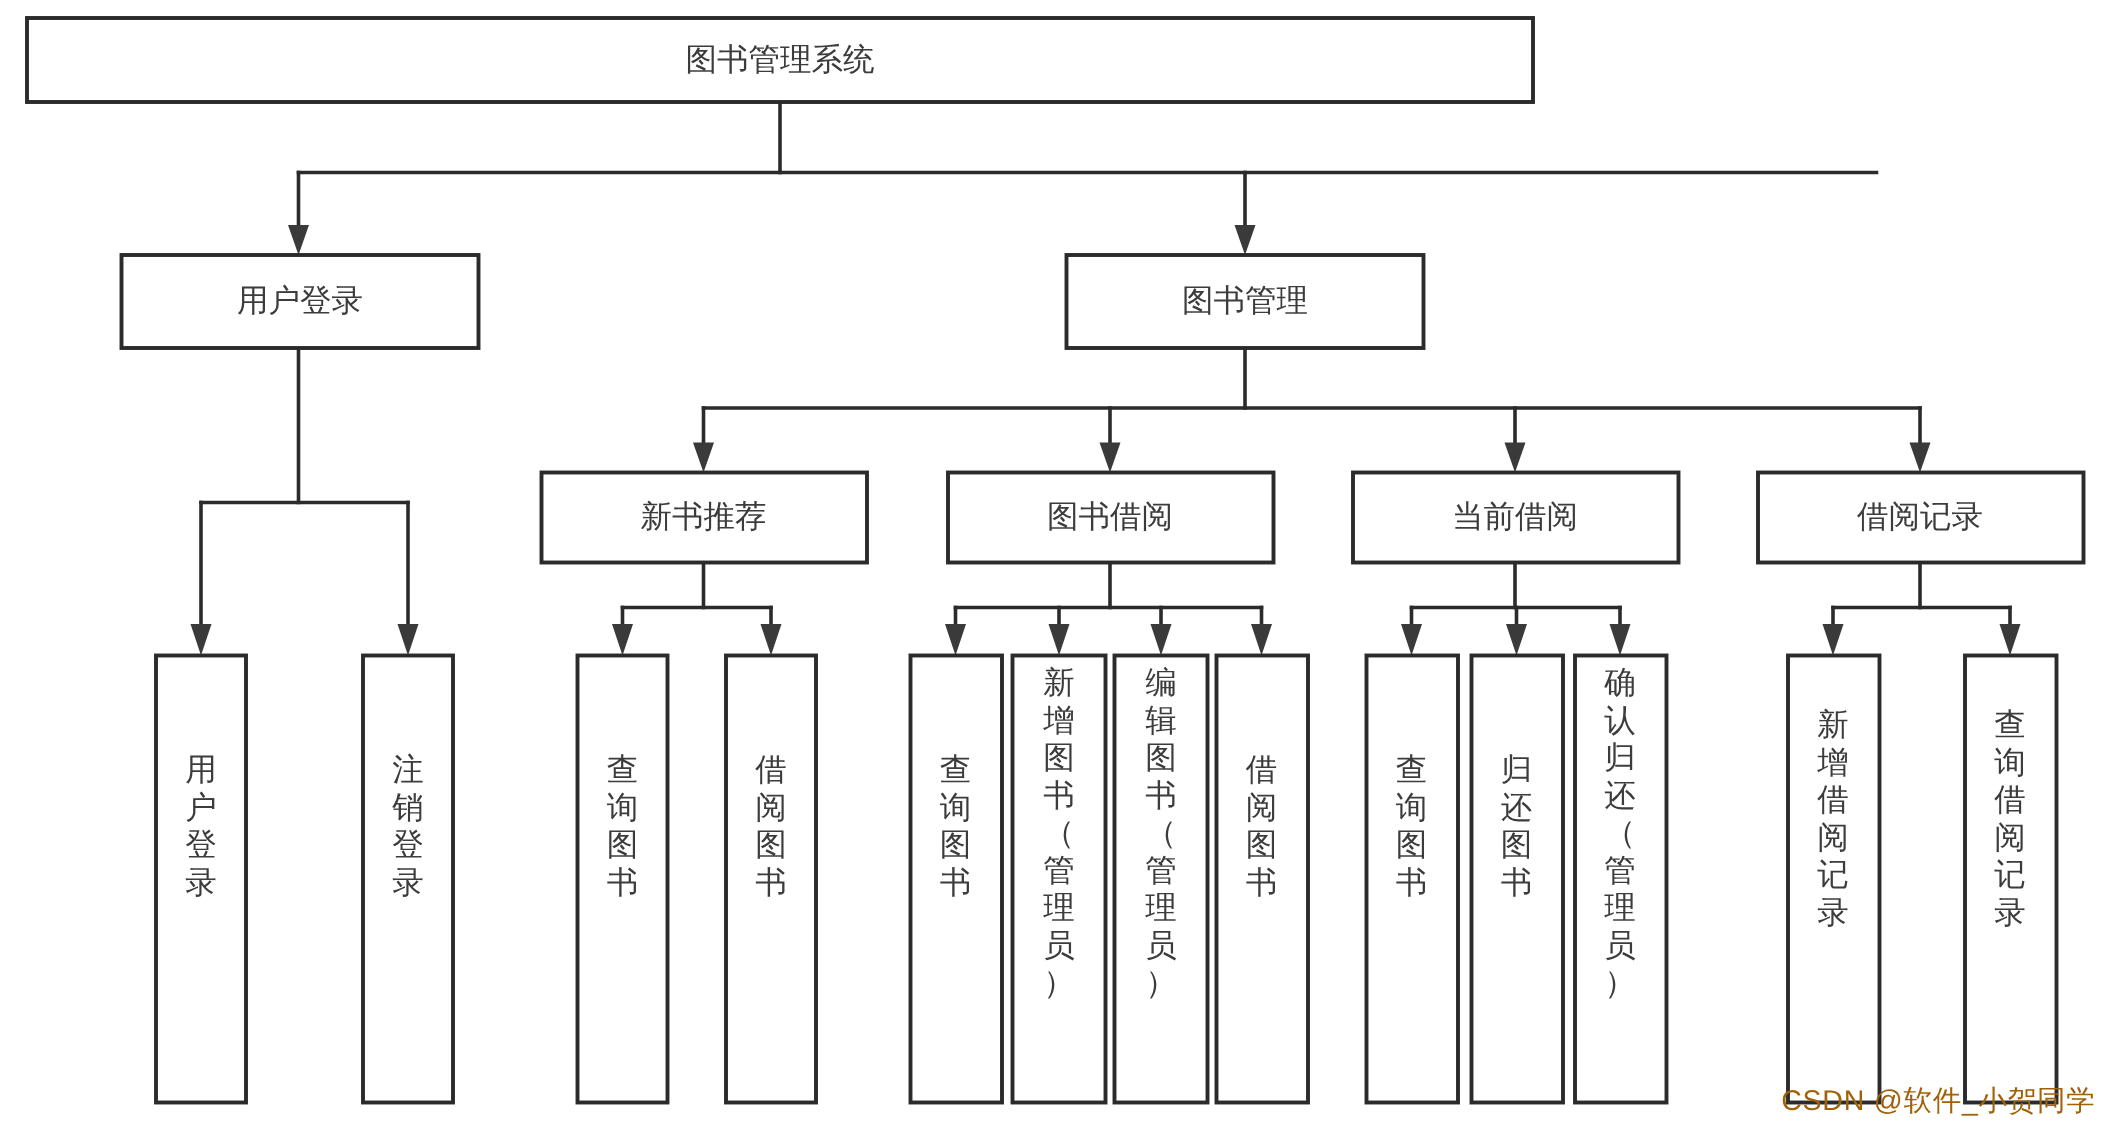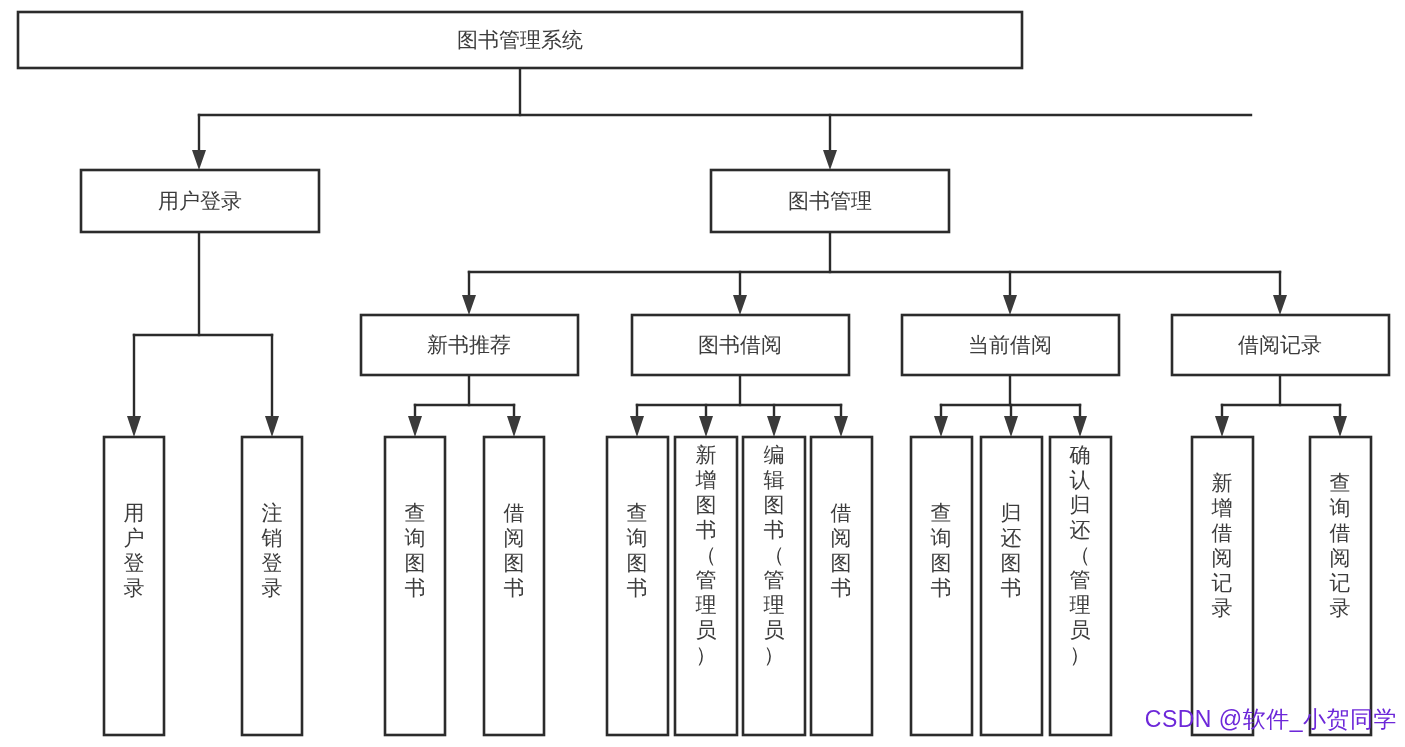--- a/index.html
+++ b/index.html
@@ -51,24 +51,24 @@
   }
   .node-label-vertical {
     fill: #3c3c3c;
     font-family: "Liberation Sans", "DejaVu Sans", sans-serif;
     font-size: 21px;
     text-anchor: middle;
   }
   .watermark-text {
     position: absolute;
     right: 8px;
-    bottom: 12px;
-    font-family: "Liberation Sans", "DejaVu Sans", sans-serif;
-    font-size: 23px;
-    color: #6d28d9;
+    bottom: 0;
+    font-family: "Liberation Sans", "DejaVu Sans", sans-serif;
+    font-size: 19px;
+    color: #a16207;
     white-space: nowrap;
     letter-spacing: 0.5px;
   }
 </style>
 </head>
 <body>
 
 <div id="diagram-root">
 
   <svg class="diagram-canvas" viewBox="0 0 1405 747">

